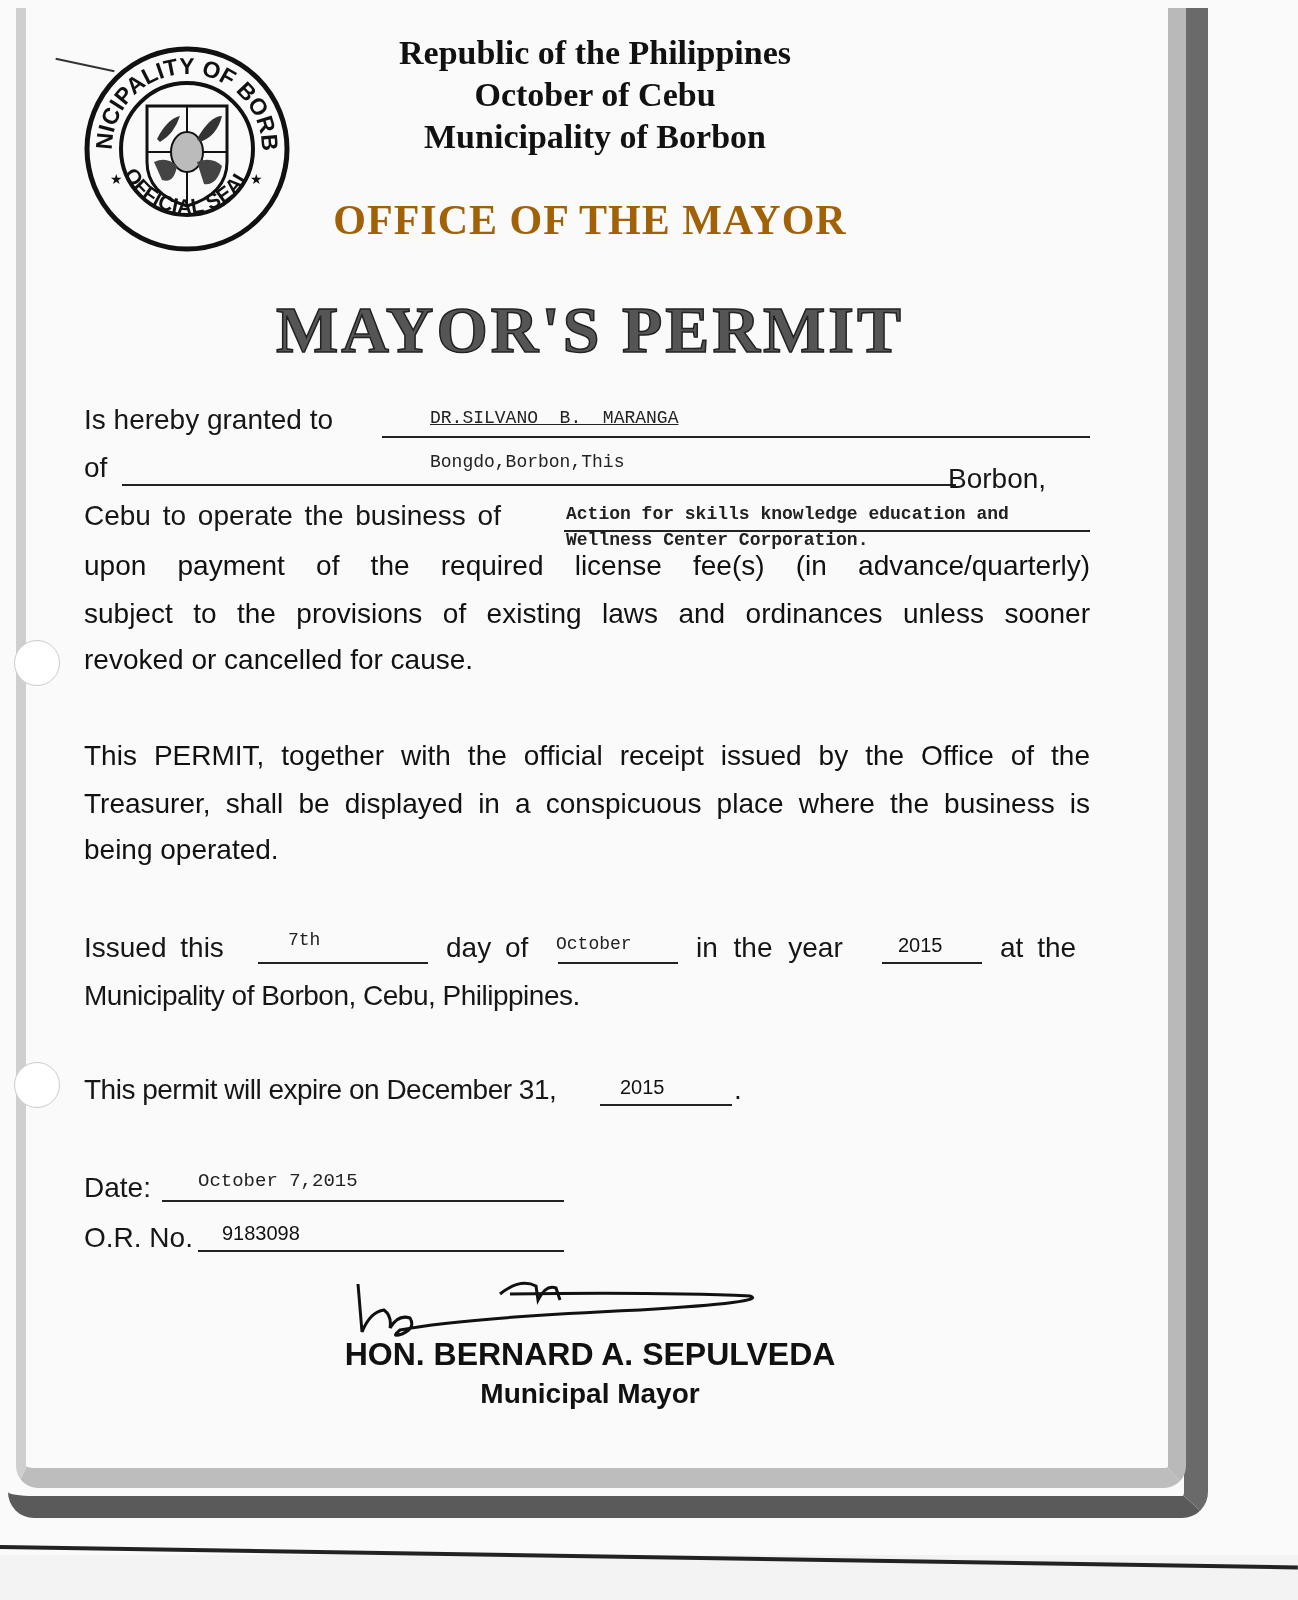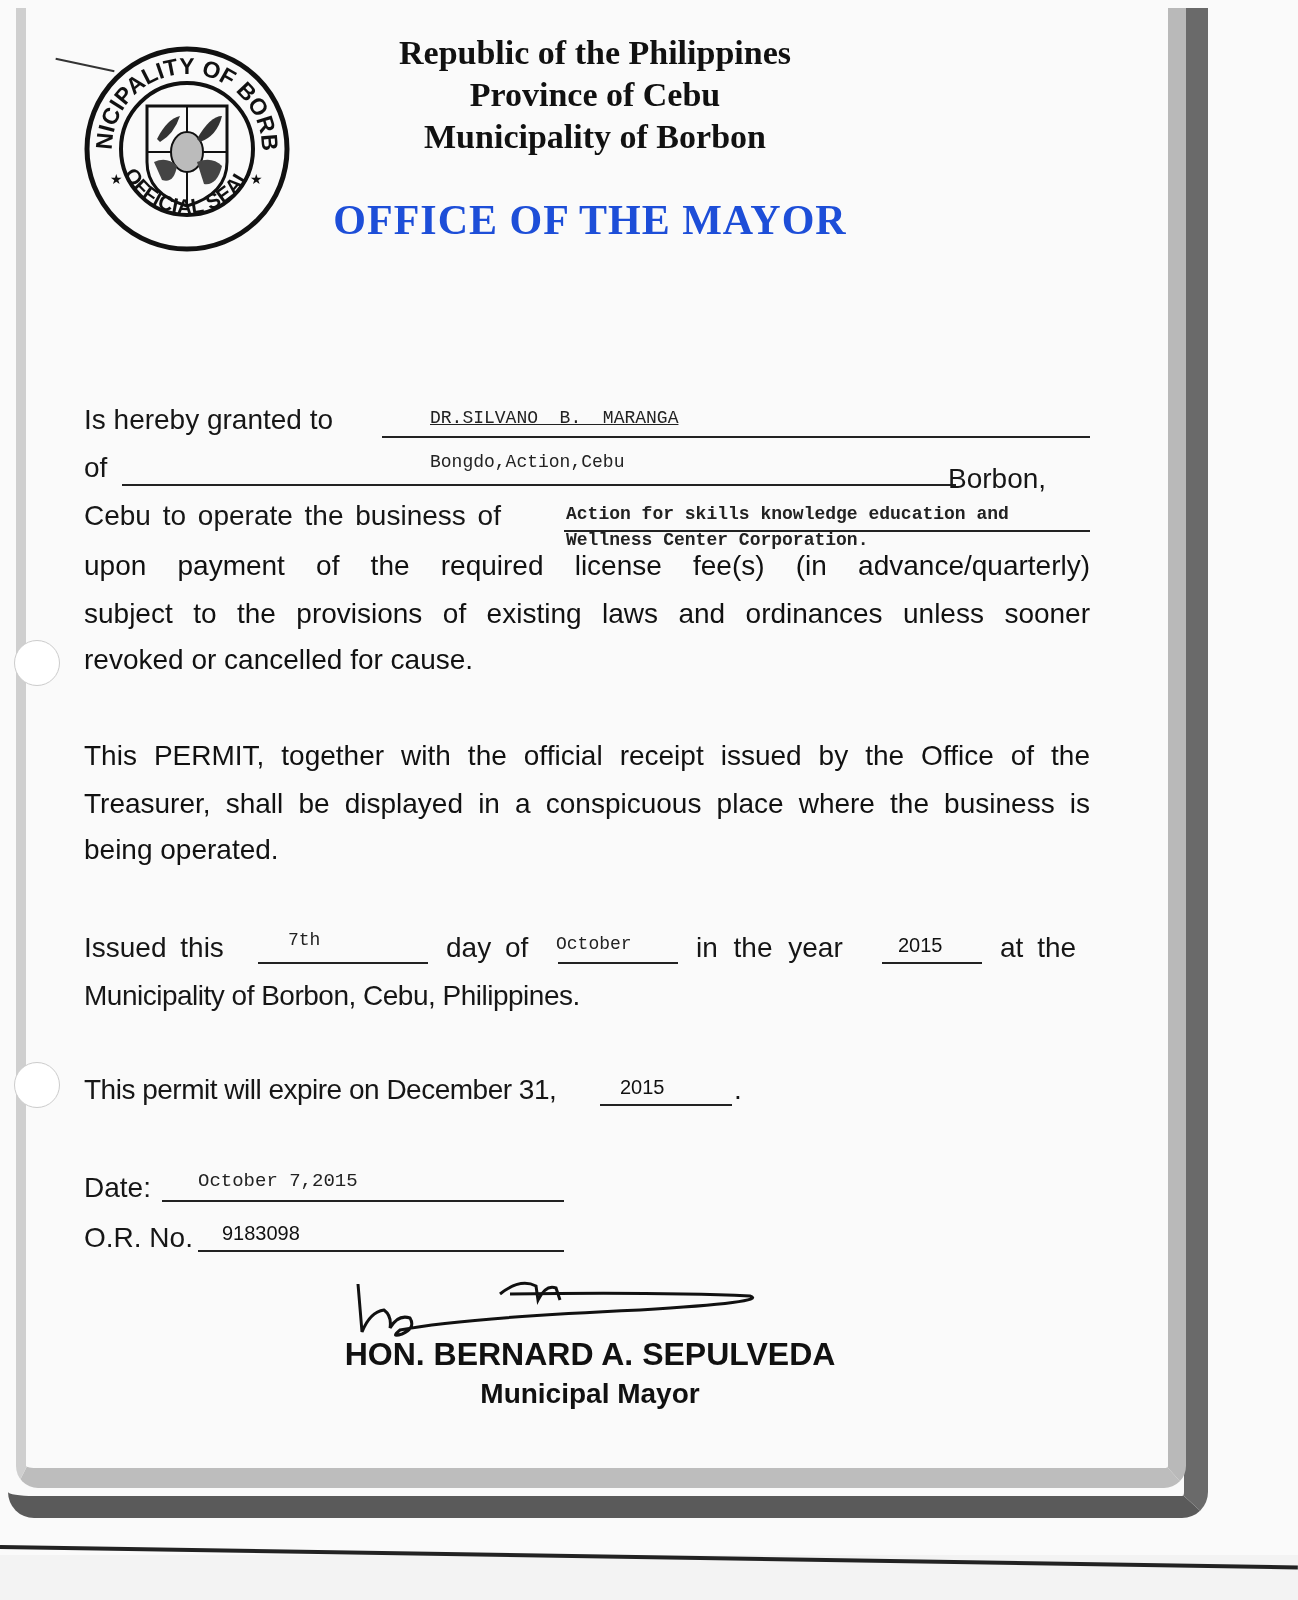--- a/index.html
+++ b/index.html
@@ -6,21 +6,21 @@
   body { width:1298px; height:1600px; background:#f3f3f3; position:relative; overflow:hidden; font-family:"Liberation Sans", sans-serif; color:#111; }
   .sheet { position:absolute; left:0; top:0; width:1298px; height:1555px; background:#fafafa; }
   .page-bottom-edge { position:absolute; left:0; top:1545px; width:1298px; height:4px; background:#222; transform:rotate(0.9deg); transform-origin:left; }
   .frame-outer { position:absolute; left:8px; top:8px; width:1200px; height:1510px; border-right:24px solid #6a6a6a; border-bottom:22px solid #5a5a5a; border-radius:0 0 26px 26px; box-sizing:border-box;
      background:transparent; }
   .frame-inner { position:absolute; left:16px; top:8px; width:1170px; height:1480px; border-right:18px solid #b9b9b9; border-bottom:20px solid #bdbdbd; border-left:10px solid #cfcfcf; border-radius:0 0 22px 22px; box-sizing:border-box; }
   .content { position:absolute; left:0; top:0; width:1298px; height:1600px; }
   .abs { position:absolute; }
   .serif-head { font-family:"Liberation Serif", serif; font-weight:bold; text-align:center; color:#111; }
   .h-line { left:360px; width:470px; font-size:34px; }
-  .office { left:300px; width:580px; top:196px; font-size:42px; color:#1d4ed8; letter-spacing:1px; }
+  .office { left:300px; width:580px; top:196px; font-size:42px; color:#a16207; letter-spacing:1px; }
   .permit { left:230px; width:720px; top:292px; font-size:66px; color:#555; letter-spacing:3px; -webkit-text-stroke:1.5px #222; }
   .seal { left:82px; top:44px; width:210px; height:210px; }
   .body-text { font-size:28px; color:#161616; }
   .type { font-family:"Liberation Mono", monospace; font-size:18px; color:#222; }
   .uline { position:absolute; height:0; border-bottom:2px solid #222; }
   .para { position:absolute; left:84px; width:1006px; font-size:28px; line-height:48px; text-align:justify; text-align-last:justify; }
   .para.last { text-align-last:left; }
   .sig-name { left:300px; width:580px; text-align:center; top:1336px; font-size:32px; font-weight:bold; }
   .sig-title { left:300px; width:580px; text-align:center; top:1378px; font-size:28px; font-weight:bold; }
   .hole { position:absolute; left:14px; width:44px; height:44px; border-radius:50%; background:#fff; border:1px solid #ccc; }
@@ -60,31 +60,32 @@
       <ellipse cx="105" cy="108" rx="16" ry="20" fill="#bbb" stroke="#111" stroke-width="2"></ellipse>
       <path d="M75 95 Q85 75 98 72 Q92 90 78 98 Z" fill="#333"></path>
       <path d="M115 95 Q128 72 140 72 Q135 92 118 98 Z" fill="#333"></path>
       <path d="M72 118 Q85 112 95 122 Q92 140 80 136 Z" fill="#444"></path>
       <path d="M115 118 Q130 112 140 122 Q135 142 122 140 Z" fill="#444"></path>
     </svg>
   </div>
   <div class="abs" style="left:55px;top:64px;width:60px;height:2px;background:#333;transform:rotate(12deg);"></div>
 
   <div class="abs serif-head h-line" style="top:34px;">Republic of the Philippines</div>
-  <div class="abs serif-head h-line" style="top:76px;">Province of Cebu</div>
+  <div class="abs serif-head h-line" style="top:76px;">October of Cebu</div>
   <div class="abs serif-head h-line" style="top:118px;">Municipality of Borbon</div>
   <div class="abs serif-head office">OFFICE OF THE MAYOR</div>
+  <div class="abs serif-head permit">MAYOR'S PERMIT</div>
 
   <div class="abs body-text" style="left:84px;top:404px;text-align:right;">Is hereby granted to</div>
   <div class="uline" style="left:382px;top:436px;width:708px;"></div>
   <div class="abs type" style="left:430px;top:408px;white-space:pre;text-decoration:underline;">DR.SILVANO  B.  MARANGA</div>
 
   <div class="abs body-text" style="left:84px;top:452px;">of</div>
   <div class="uline" style="left:122px;top:484px;width:834px;"></div>
-  <div class="abs type" style="left:430px;top:452px;">Bongdo,Action,Cebu</div>
+  <div class="abs type" style="left:430px;top:452px;">Bongdo,Borbon,This</div>
   <div class="abs body-text" style="left:948px;top:456px;margin-top:7px;">Borbon,</div>
 
   <div class="abs body-text" style="left:84px;top:500px;word-spacing:4px;">Cebu to operate the business of</div>
   <div class="abs type" style="left:566px;top:504px;font-weight:bold;">Action for skills knowledge education and</div>
   <div class="uline" style="left:564px;top:530px;width:526px;"></div>
   <div class="abs type" style="left:566px;top:530px;font-weight:bold;">Wellness Center Corporation.</div>
 
   <div class="para" style="top:542px;">upon payment of the required license fee(s) (in advance/quarterly)</div>
   <div class="para" style="top:590px;">subject to the provisions of existing laws and ordinances unless sooner</div>
   <div class="para last" style="top:636px;">revoked or cancelled for cause.</div>

